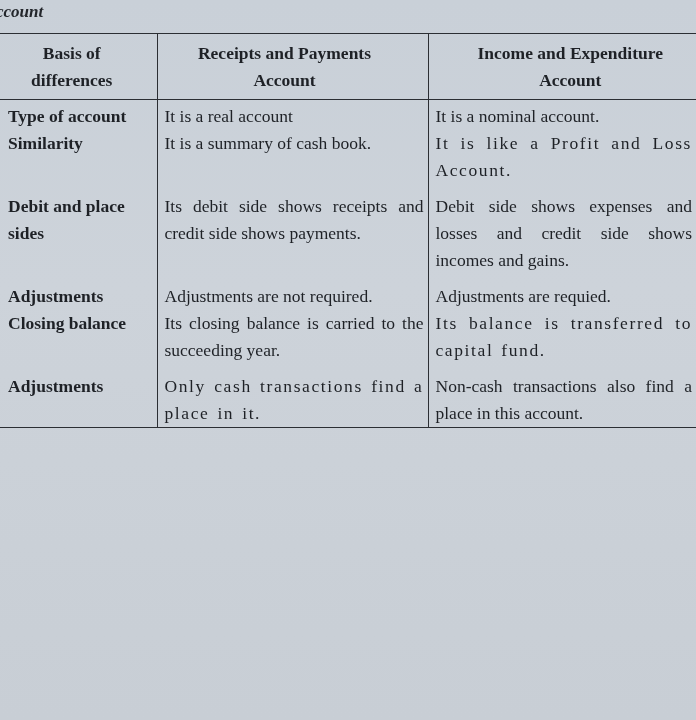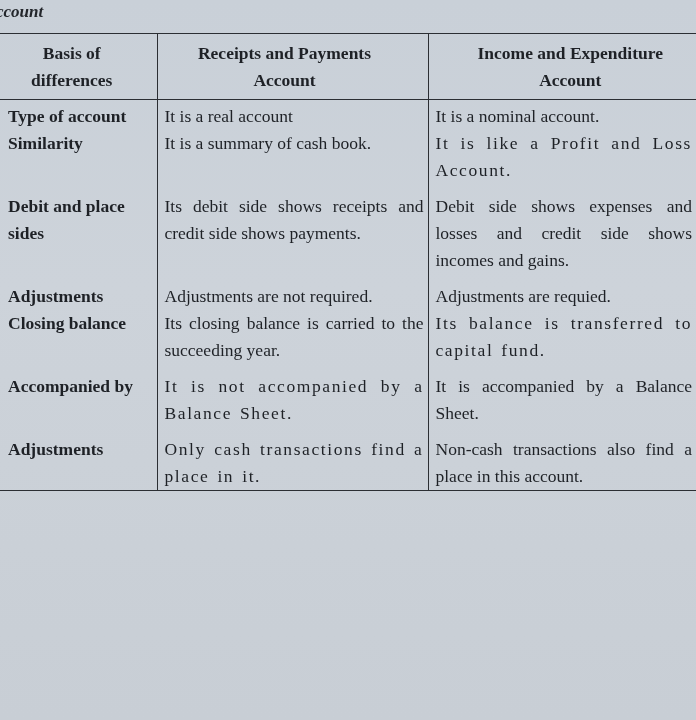--- a/index.html
+++ b/index.html
@@ -81,25 +81,20 @@
       <tr class="row">
         <td class="basis">Adjustments</td>
         <td class="cell vr">Adjustments are not required.</td>
         <td class="cell vr">Adjustments are requied.</td>
       </tr>
       <tr class="row gap">
         <td class="basis">Closing balance</td>
         <td class="cell vr">Its closing balance is carried to the succeeding year.</td>
         <td class="cell vr spaced">Its balance is transferred to capital fund.</td>
       </tr>
-      <tr class="row gap">
-        <td class="basis">Accompanied by</td>
-        <td class="cell vr spaced">It is not accompanied by a Balance Sheet.</td>
-        <td class="cell vr">It is accompanied by a Balance Sheet.</td>
-      </tr>
       <tr class="row last">
         <td class="basis">Adjustments</td>
         <td class="cell vr spaced">Only cash transactions find a place in it.</td>
         <td class="cell vr">Non-cash transactions also find a place in this account.</td>
       </tr>
     </tbody>
   </table>
 </div>
 
 </body></html>

